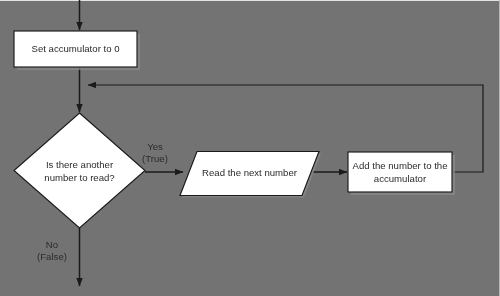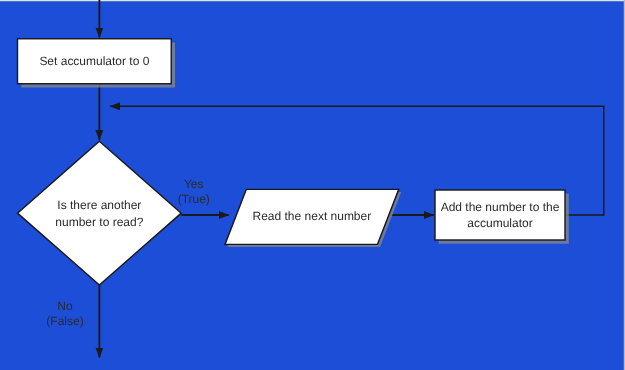--- a/index.html
+++ b/index.html
@@ -4,21 +4,21 @@
 <style>
   html, body {
     margin: 0;
     padding: 0;
     background: #ffffff;
   }
   #canvas {
     position: relative;
     width: 500px;
     height: 296px;
-    background: #1d4ed8;
+    background: #737373;
     overflow: hidden;
     font-family: "Liberation Sans", sans-serif;
   }
   #canvas .edge-right {
     position: absolute;
     top: 0;
     right: 0;
     width: 1px;
     height: 296px;
     background: #b9b9b9;

